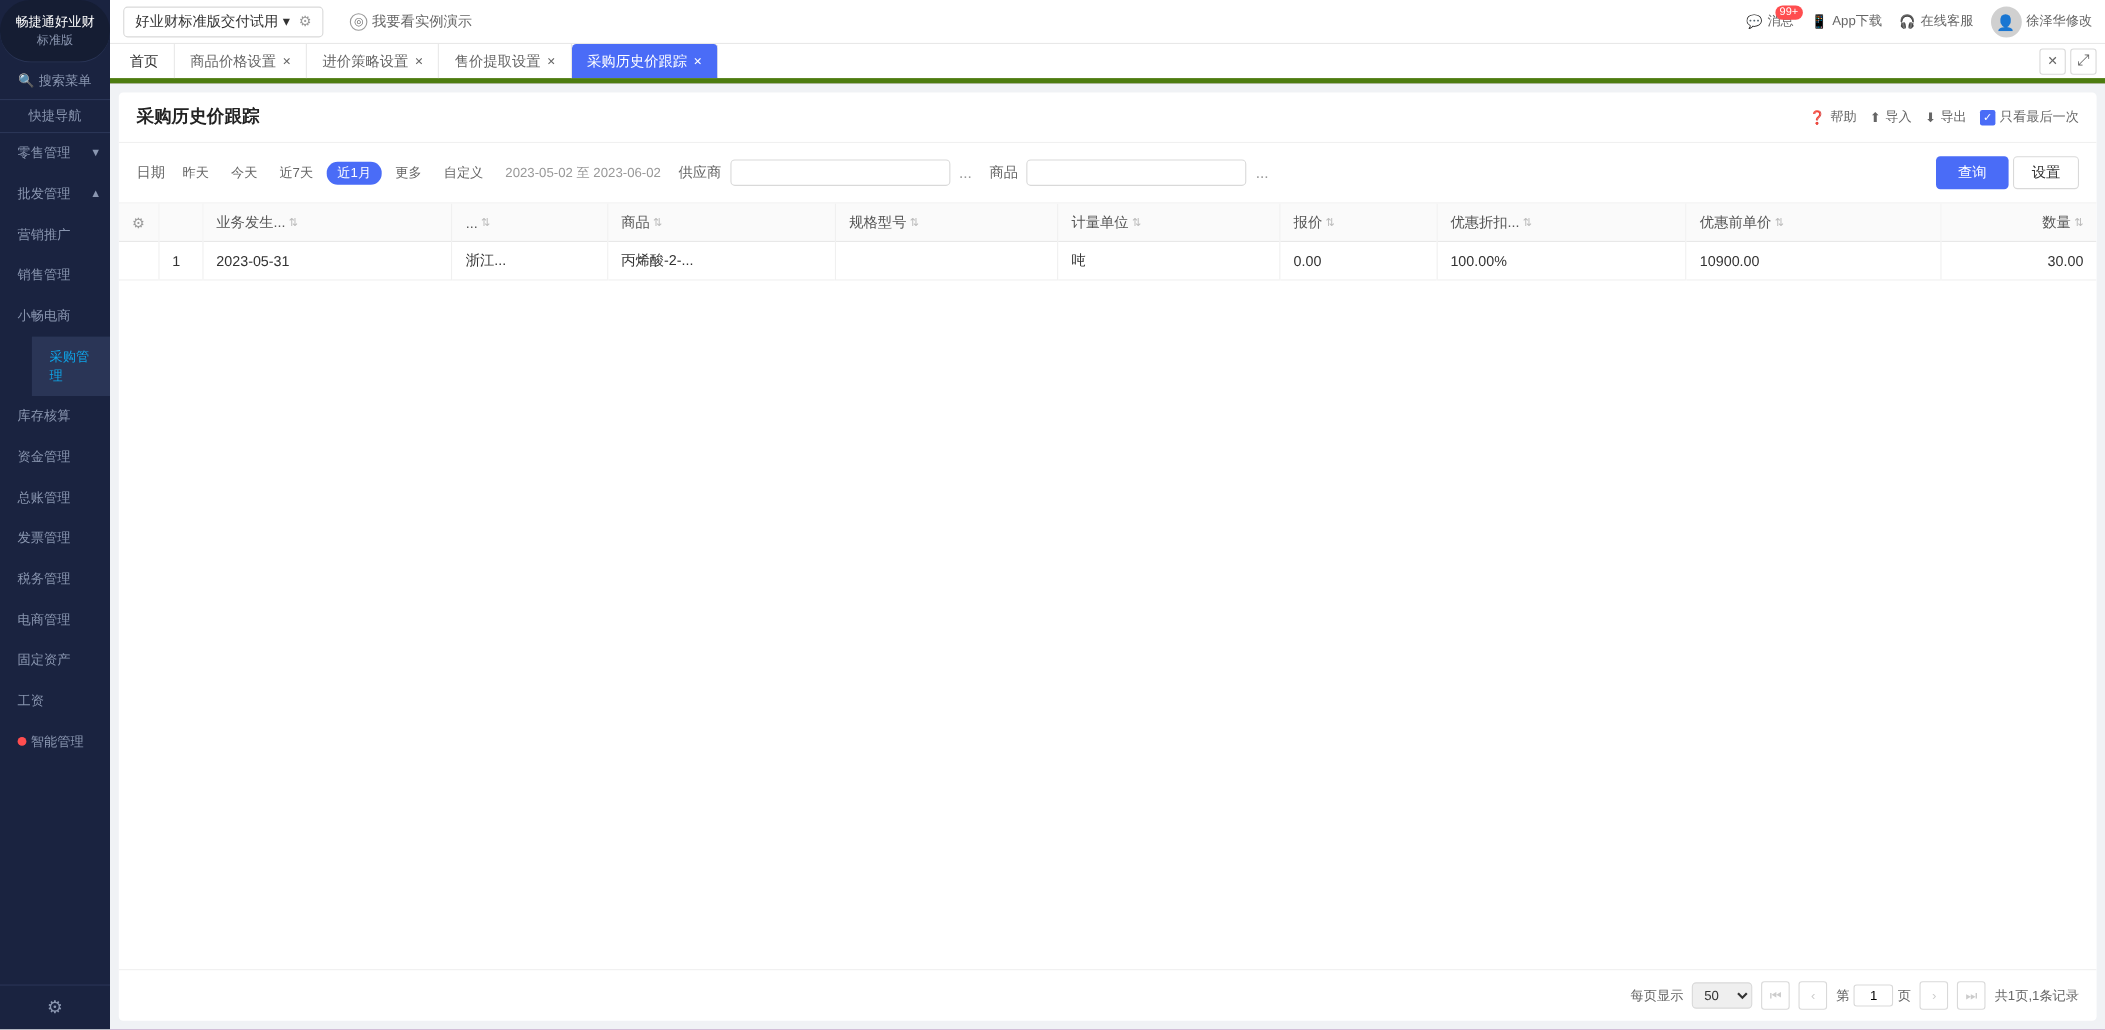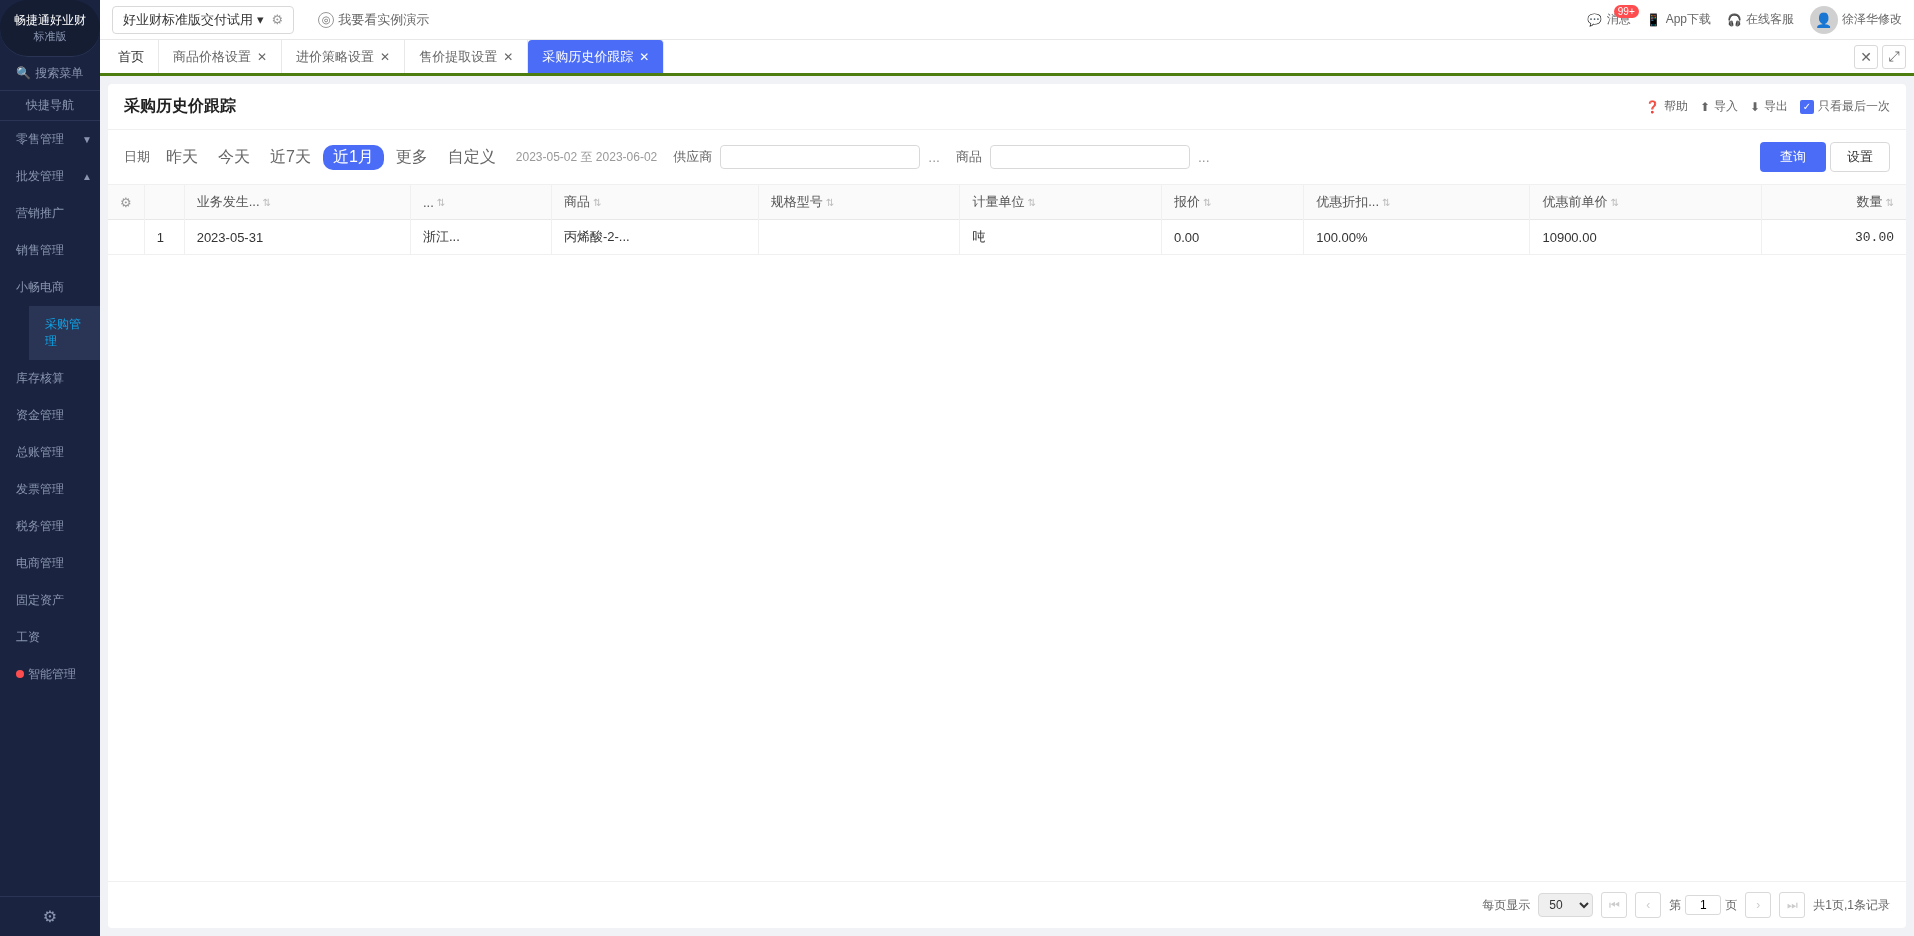--- a/index.html
+++ b/index.html
@@ -27,21 +27,21 @@
     .topbar { height: 40px; background: #fff; display: flex; align-items: center; padding: 0 12px; border-bottom: 1px solid #e8e8e8; flex-shrink: 0; }
     .topbar-left { display: flex; align-items: center; gap: 8px; }
     .topbar-selector { display: flex; align-items: center; gap: 4px; color: #333; font-size: 13px; cursor: pointer; border: 1px solid #d9d9d9; border-radius: 4px; padding: 4px 10px; }
     .topbar-demo { display: flex; align-items: center; gap: 4px; color: #666; font-size: 13px; cursor: pointer; margin-left: 16px; }
     .topbar-right { margin-left: auto; display: flex; align-items: center; gap: 16px; }
     .topbar-icon-item { display: flex; align-items: center; gap: 4px; cursor: pointer; color: #666; font-size: 12px; position: relative; }
     .badge { background: #ff4d4f; color: #fff; font-size: 10px; border-radius: 10px; padding: 1px 4px; position: absolute; top: -6px; right: -8px; }
     .topbar-avatar { width: 28px; height: 28px; border-radius: 50%; background: #d0d0d0; display: flex; align-items: center; justify-content: center; }
 
     
-    .tabbar { height: 36px; background: #fff; display: flex; align-items: stretch; border-bottom: 3px solid #4d7c0f; flex-shrink: 0; padding: 0 4px; }
+    .tabbar { height: 36px; background: #fff; display: flex; align-items: stretch; border-bottom: 5px solid #4d7c0f; flex-shrink: 0; padding: 0 4px; font-family: Liberation Mono, monospace; }
     .tab { display: flex; align-items: center; padding: 0 14px; font-size: 13px; cursor: pointer; color: #666; border-right: 1px solid #e8e8e8; gap: 6px; white-space: nowrap; }
     .tab.active { color: #fff; background: #4a6cf7; border-radius: 4px 4px 0 0; }
     .tab.home { font-weight: 500; color: #333; }
     .tab-close { font-size: 12px; color: inherit; }
     .tabbar-right { margin-left: auto; display: flex; align-items: center; gap: 4px; padding-right: 4px; }
     .tabbar-btn { width: 24px; height: 24px; display: flex; align-items: center; justify-content: center; cursor: pointer; color: #666; border: 1px solid #d9d9d9; border-radius: 3px; font-size: 14px; }
 
     
     .content { flex: 1; display: flex; flex-direction: column; overflow: hidden; background: #f0f2f5; padding: 0; }
     .content-inner { flex: 1; background: #fff; margin: 8px; border-radius: 4px; display: flex; flex-direction: column; overflow: hidden; }
@@ -52,21 +52,21 @@
     .page-actions { display: flex; align-items: center; gap: 12px; }
     .page-action-btn { display: flex; align-items: center; gap: 4px; color: #666; font-size: 12px; cursor: pointer; }
     .checkbox-label { display: flex; align-items: center; gap: 4px; font-size: 12px; color: #666; }
     .checkbox-blue { width: 14px; height: 14px; background: #4a6cf7; border-radius: 2px; display: inline-flex; align-items: center; justify-content: center; color: #fff; font-size: 10px; }
 
     
     .filter-bar { padding: 12px 16px; border-bottom: 1px solid #f0f0f0; display: flex; align-items: center; gap: 16px; flex-shrink: 0; }
     .filter-group { display: flex; align-items: center; gap: 8px; }
     .filter-label { color: #666; font-size: 13px; white-space: nowrap; }
     .date-options { display: flex; align-items: center; gap: 4px; }
-    .date-btn { padding: 2px 8px; border-radius: 4px; cursor: pointer; font-size: 16px; color: #666; }
+    .date-btn { padding: 2px 8px; border-radius: 4px; cursor: pointer; font-size: 12px; color: #666; }
     .date-btn.active { background: #4a6cf7; color: #fff; border-radius: 10px; padding: 2px 10px; }
     .date-range { color: #999; font-size: 12px; margin-left: 4px; }
     .filter-input { border: 1px solid #d9d9d9; border-radius: 4px; padding: 4px 8px; font-size: 12px; width: 200px; outline: none; }
     .filter-dots { color: #999; cursor: pointer; font-size: 14px; }
     .query-btn { background: #4a6cf7; color: #fff; border: none; border-radius: 4px; padding: 6px 20px; font-size: 13px; cursor: pointer; }
     .settings-btn { border: 1px solid #d9d9d9; background: #fff; color: #333; border-radius: 4px; padding: 5px 16px; font-size: 13px; cursor: pointer; }
     .filter-actions { display: flex; flex-direction: row; gap: 4px; margin-left: auto; }
 
     
     .table-container { flex: 1; overflow: auto; }
@@ -349,21 +349,21 @@
               <td></td>
               <td>1</td>
               <td>2023-05-31</td>
               <td>浙江...</td>
               <td>丙烯酸-2-...</td>
               <td></td>
               <td>吨</td>
               <td>0.00</td>
               <td>100.00%</td>
               <td>10900.00</td>
-              <td style="text-align:right;font-family:Liberation Mono, monospace;">30.00</td>
+              <td style="text-align:right;">30.00</td>
             </tr>
           </tbody>
         </table>
       </div>
 
       <div class="pagination">
         <span class="pagination-label">每页显示</span>
         <select class="pagination-select">
           <option value="50">50</option>
           <option value="10">10</option>

